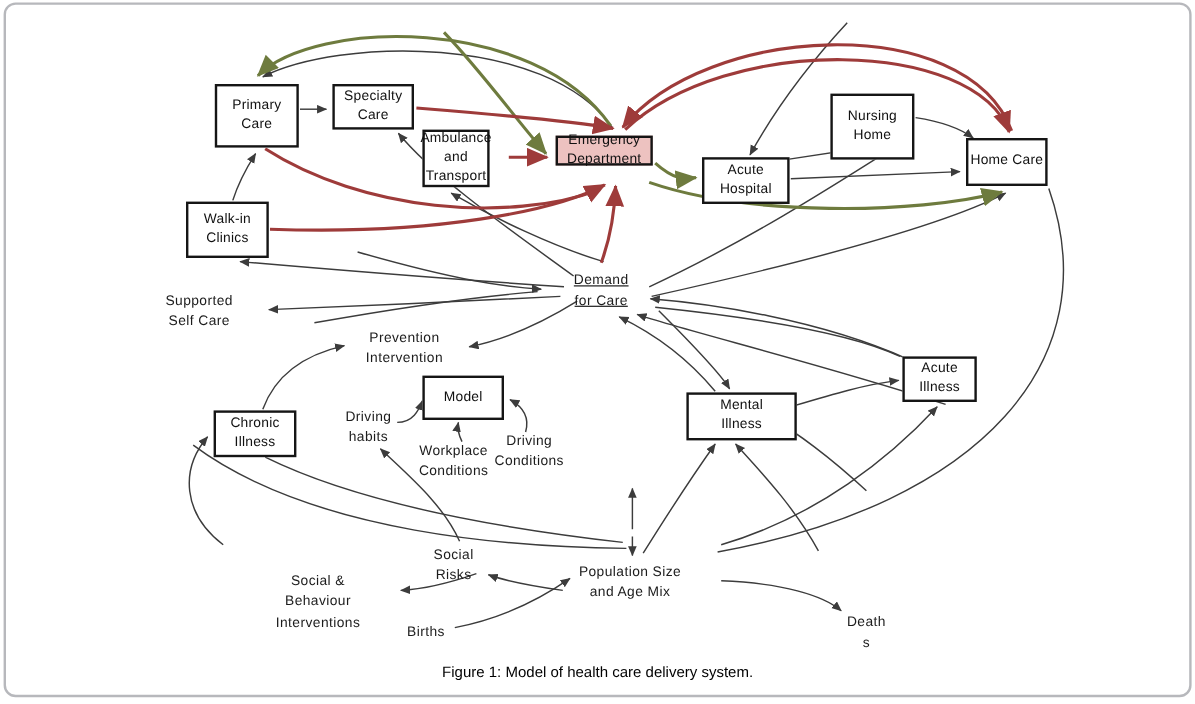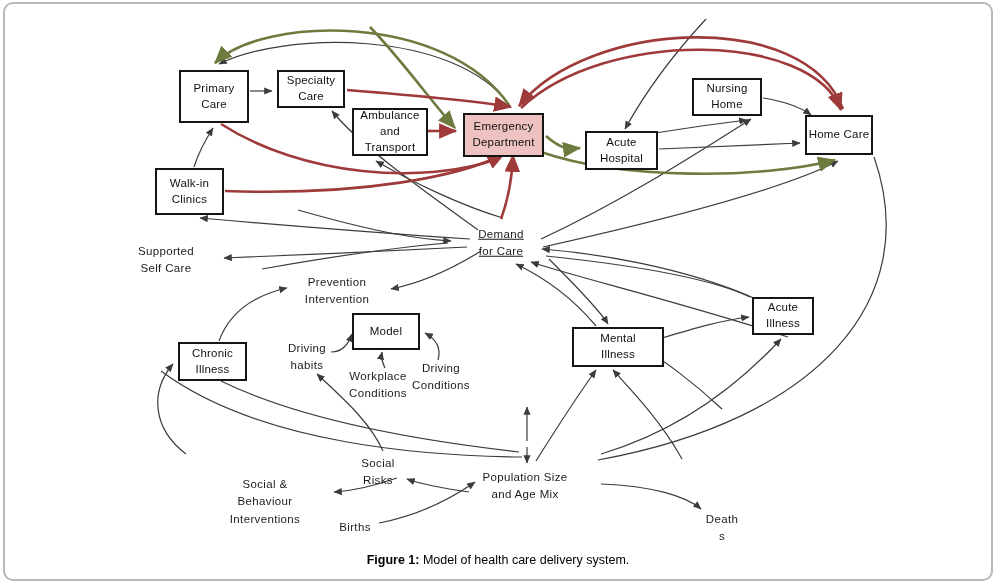--- a/index.html
+++ b/index.html
@@ -11,21 +11,21 @@
   .node{position:absolute;display:flex;align-items:center;justify-content:center;
         text-align:center;background:#ffffff;border:2px solid #151515;
         font-size:11.5px;line-height:1.38;color:#111;white-space:pre-line;
         letter-spacing:.2px;box-sizing:border-box;z-index:3;}
   .node.hl{background:#edc2c0;}
   .flabel{position:absolute;transform:translate(-50%,-50%);text-align:center;
           font-size:11.5px;line-height:1.5;color:#1c1c1c;white-space:pre-line;
           letter-spacing:.35px;z-index:3;}
   .caption{position:absolute;left:0;top:553px;width:996px;text-align:center;
            font-size:12.5px;color:#000;z-index:4;}
-  .caption .b{font-weight:bold;}
+  .caption .b{font-weight:normal;}
   svg{position:absolute;left:0;top:0;z-index:2;}
 </style>
 </head>
 <body>
 
 <div class="frame"></div>
 
 <svg class="canvas" width="996" height="587" viewBox="0 0 996 587">
   <defs>
     <marker id="ab" markerWidth="8" markerHeight="8" refX="6.5" refY="3" orient="auto">
@@ -100,28 +100,28 @@
     <path d="M 424,131 L 456,131" marker-end="url(#am)"></path>
   </g>
 </svg>
 
 <div class="node" style="left:179px;top:70px;width:70px;height:53px;">Primary
 Care</div>
 <div class="node" style="left:277px;top:70px;width:68px;height:38px;">Specialty
 Care</div>
 <div class="node" style="left:155px;top:168px;width:69px;height:47px;">Walk-in
 Clinics</div>
-<div class="node" style="left:352px;top:108px;width:76px;height:48px;">Ambulance
+<div class="node" style="left:352px;top:108px;width:56px;height:48px;">Ambulance
 and
 Transport</div>
-<div class="node hl" style="left:463px;top:113px;width:81px;height:44px;">Emergency
+<div class="node hl" style="left:463px;top:113px;width:81px;height:25px;">Emergency
 Department</div>
 <div class="node" style="left:585px;top:131px;width:73px;height:39px;">Acute
 Hospital</div>
-<div class="node" style="left:692px;top:78px;width:70px;height:38px;">Nursing
+<div class="node" style="left:692px;top:78px;width:70px;height:55px;">Nursing
 Home</div>
 <div class="node" style="left:805px;top:115px;width:68px;height:40px;">Home Care</div>
 <div class="node" style="left:178px;top:342px;width:69px;height:39px;">Chronic
 Illness</div>
 <div class="node" style="left:352px;top:313px;width:68px;height:37px;">Model</div>
 <div class="node" style="left:572px;top:327px;width:92px;height:40px;">Mental
 Illness</div>
 <div class="node" style="left:752px;top:297px;width:62px;height:38px;">Acute
 Illness</div>
 

